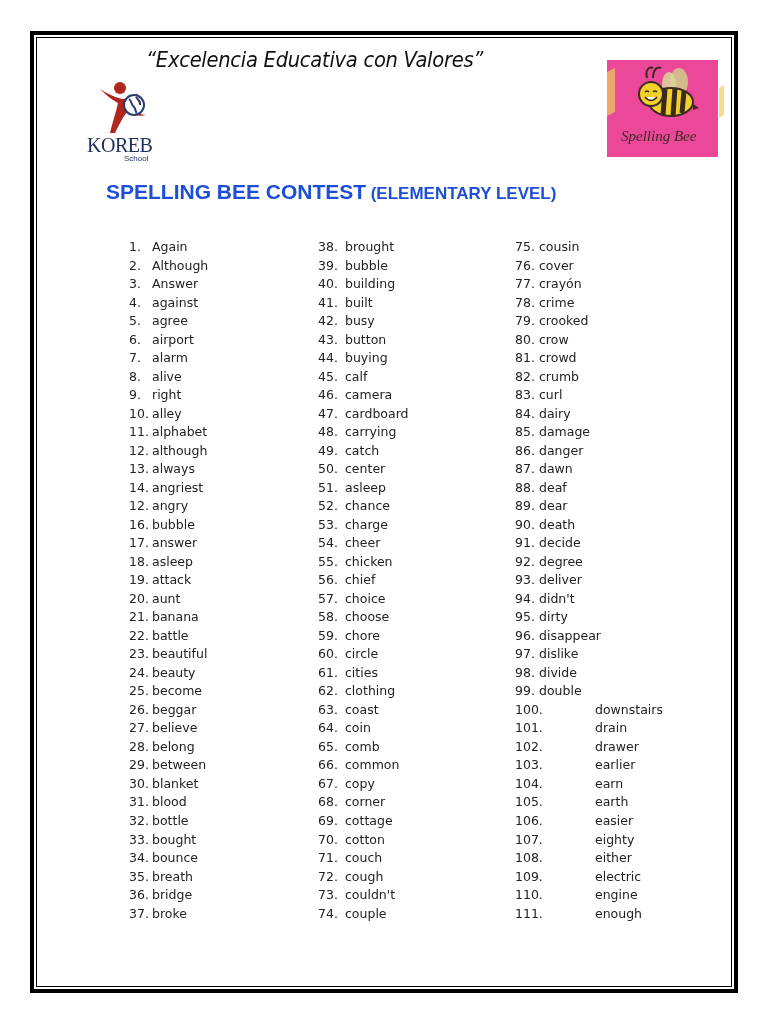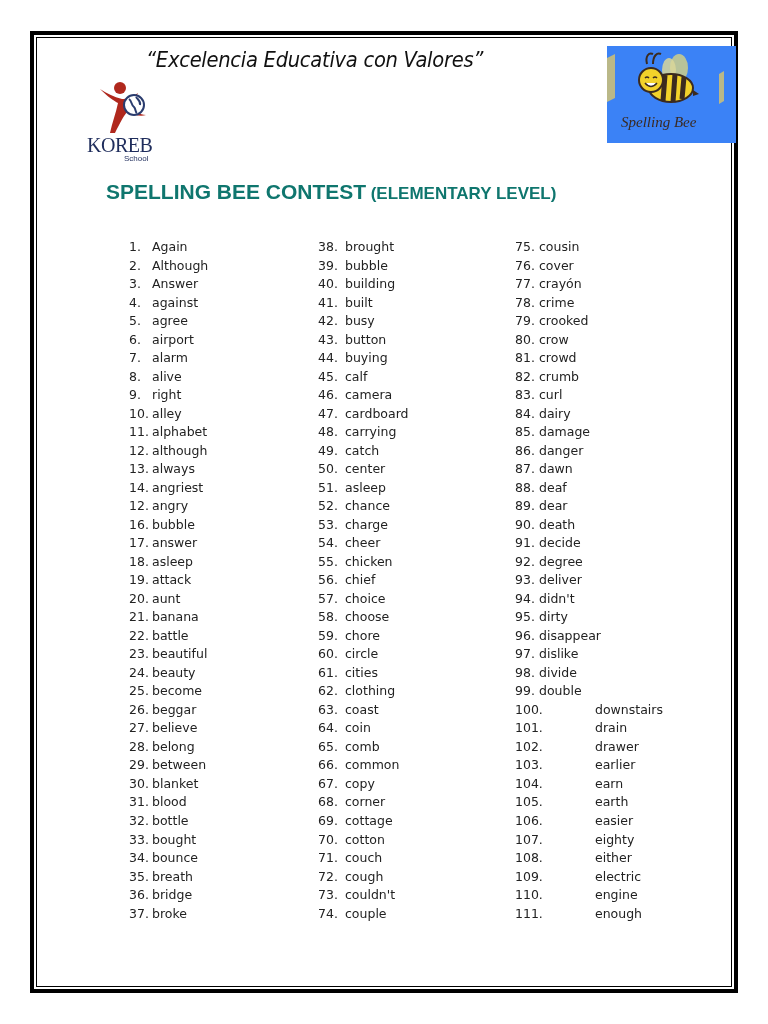--- a/index.html
+++ b/index.html
@@ -3,23 +3,23 @@
   <meta charset="utf-8">
   <style>
     html, body { margin: 0; padding: 0; background: #ffffff; }
     body { width: 768px; height: 1024px; position: relative; overflow: hidden; font-family: "Liberation Sans", sans-serif; color: #1a1a1a; }
     .frame-outer { position: absolute; left: 30px; top: 31px; width: 700px; height: 954px; border: 4px solid #000; }
     .frame-inner { position: absolute; left: 36px; top: 37px; width: 694px; height: 948px; border: 1px solid #000; }
     .motto { position: absolute; left: 146px; top: 48px; font-family: "DejaVu Sans", sans-serif; font-style: italic; font-size: 21px; color: #111; letter-spacing: -0.3px; white-space: nowrap; transform: scaleX(0.93); transform-origin: left center; }
     .koreb-logo { position: absolute; left: 52px; top: 81px; width: 80px; height: 88px; margin-left: 32px; }
     .koreb-text { position: absolute; left: 3px; top: 53px; font-family: "Liberation Serif", serif; font-size: 20px; color: #1f2d5c; letter-spacing: -0.5px; }
     .koreb-sub { position: absolute; left: 40px; top: 73px; font-family: "Liberation Sans", sans-serif; font-size: 8px; color: #1f2d5c; }
-    .bee-logo { position: absolute; left: 607px; top: 46px; width: 129px; height: 97px; background: #3b82f6; }
+    .bee-logo { position: absolute; left: 607px; top: 60px; width: 111px; height: 97px; background: #ec4899; }
     .bee-text { position: absolute; left: 14px; top: 68px; font-family: "Liberation Serif", serif; font-style: italic; font-size: 15px; color: #3a2a22; white-space: nowrap; }
-    .title { position: absolute; left: 106px; top: 180px; white-space: nowrap; font-weight: bold; color: #0f766e; }
+    .title { position: absolute; left: 106px; top: 180px; white-space: nowrap; font-weight: bold; color: #1d4ed8; }
     .title .main { font-size: 21px; }
     .title .sub { font-size: 17px; }
     .col { position: absolute; top: 238px; }
     .row { position: relative; height: 18.53px; font-family: "DejaVu Sans", sans-serif; font-size: 12.5px; line-height: 18.53px; white-space: nowrap; color: #222; }
     .row .num { position: absolute; left: 0; }
     .row .word { position: absolute; }
     .col1 { left: 129px; }
     .col1 .word { left: 23px; }
     .col2 { left: 318px; }
     .col2 .word { left: 27px; }

